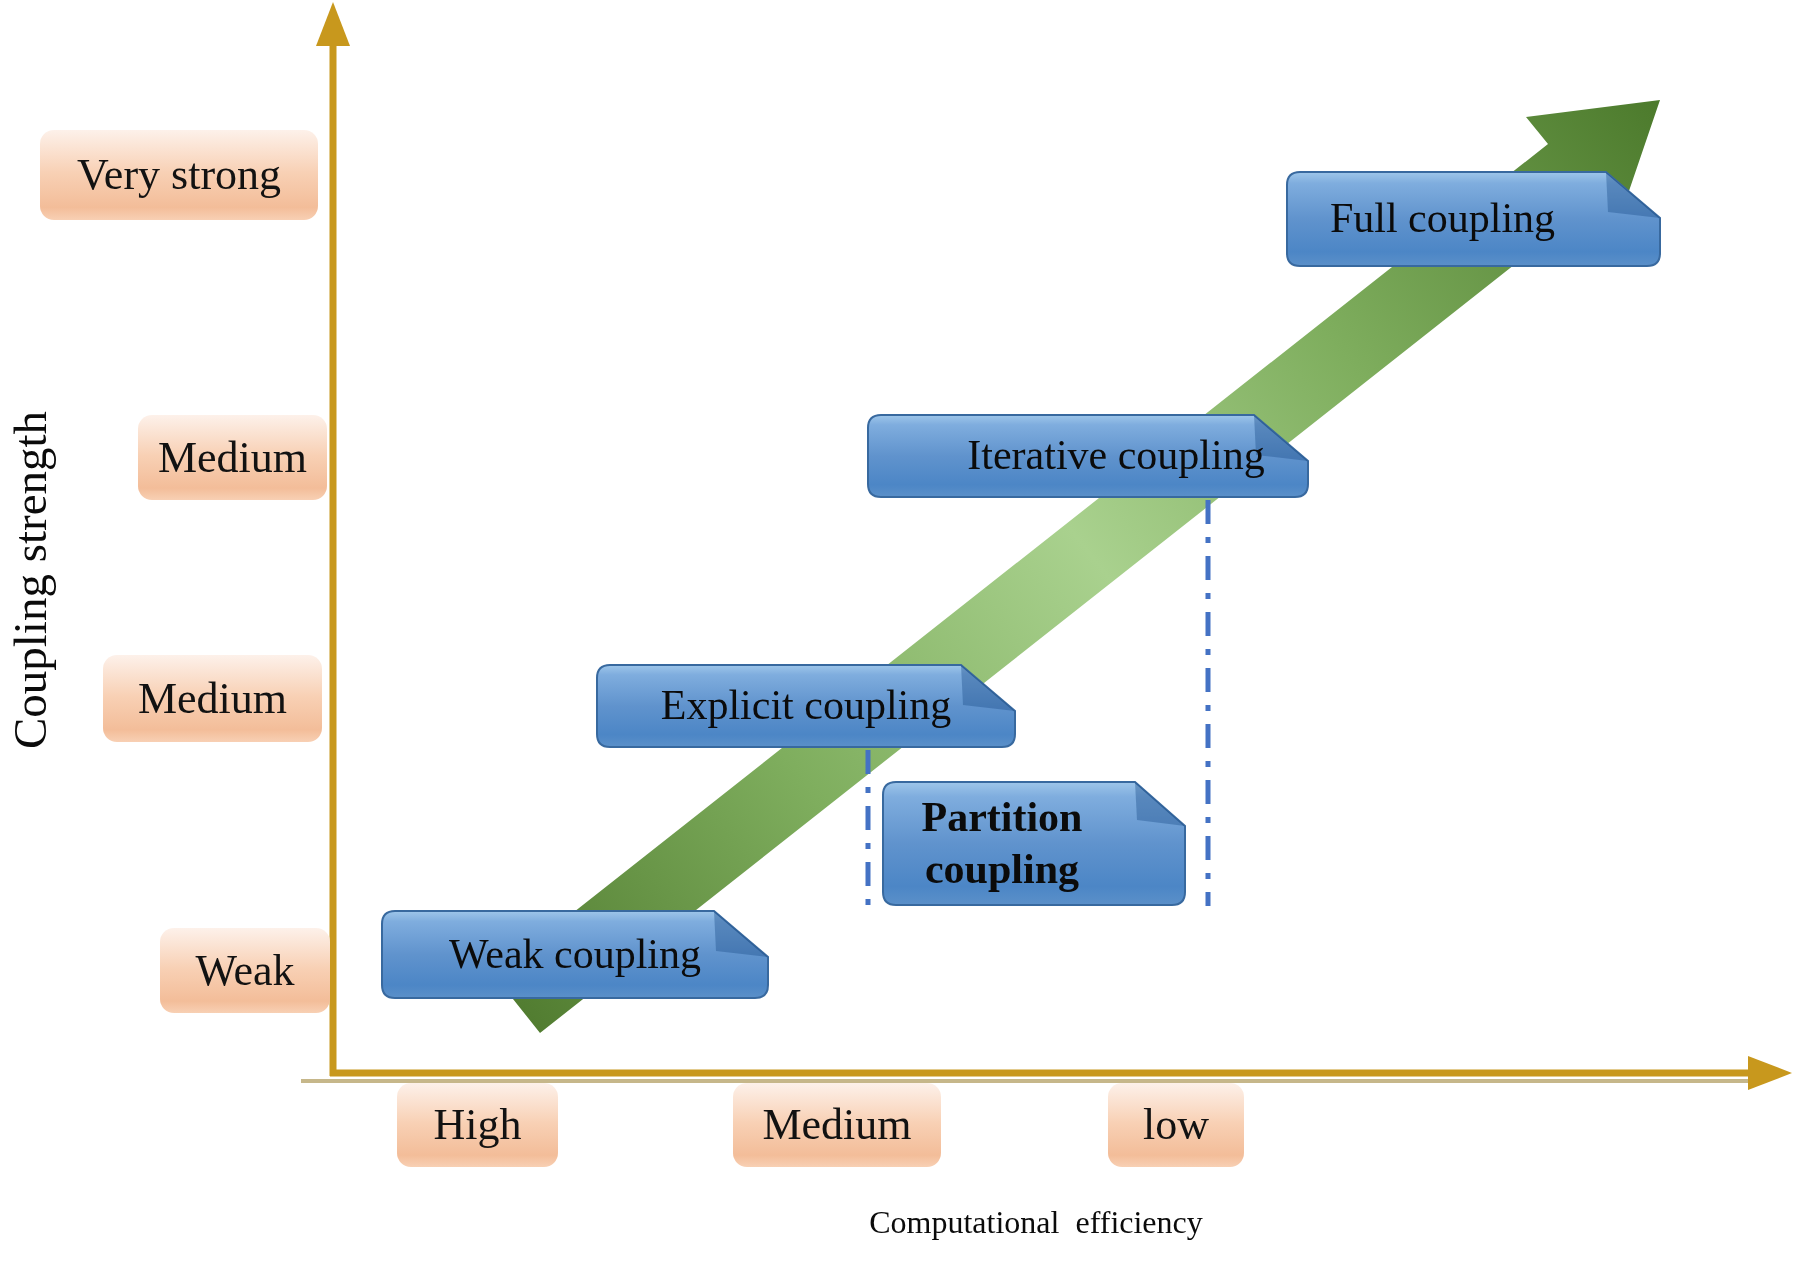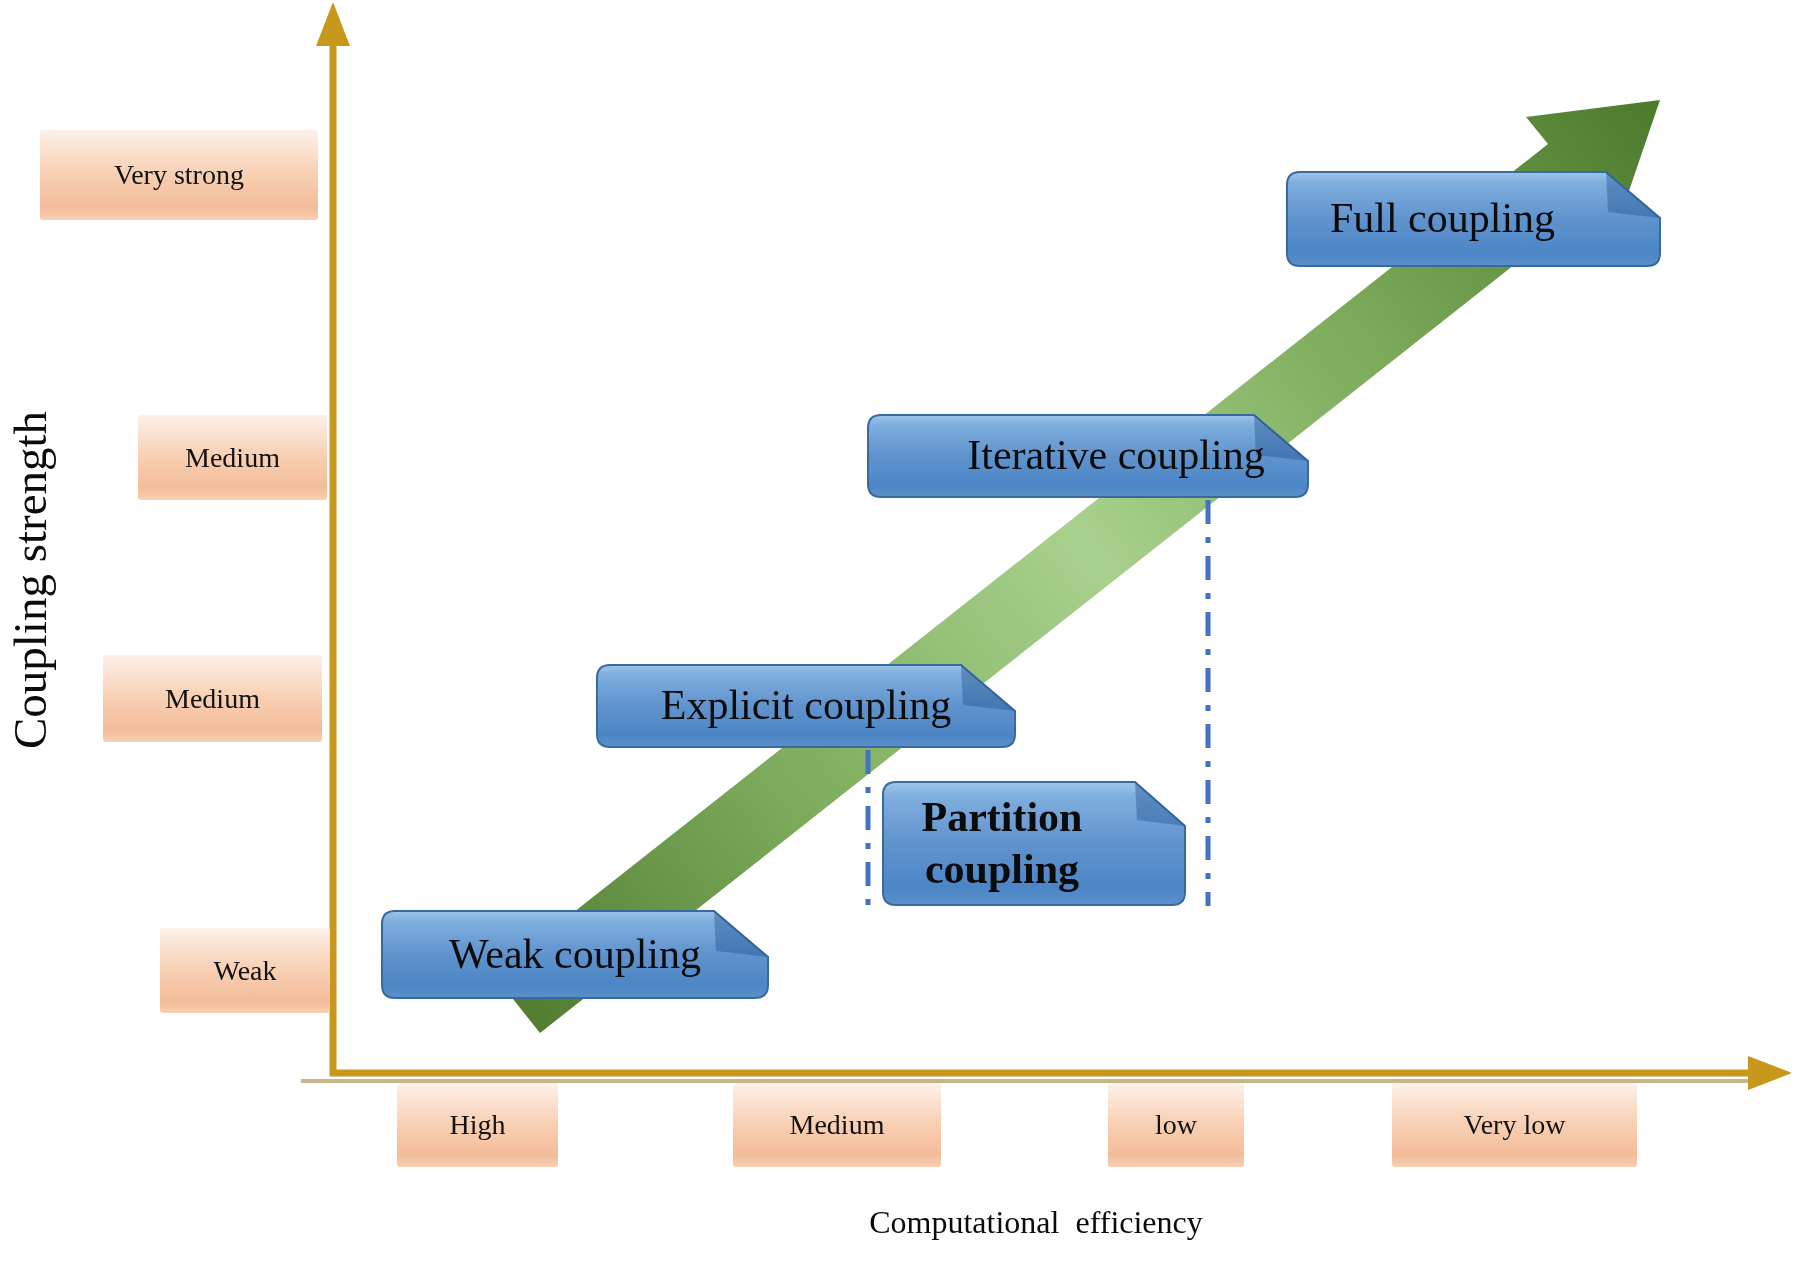--- a/index.html
+++ b/index.html
@@ -5,21 +5,21 @@
   html,body{margin:0;padding:0;background:#ffffff;}
   .canvas{
     position:relative;width:1800px;height:1268px;background:#ffffff;overflow:hidden;
     font-family:"Liberation Serif","DejaVu Serif",serif;color:var(--text,#111);
   }
   .layer{position:absolute;left:0;top:0;width:1800px;height:1268px;}
   
   .tick{
     position:absolute;display:flex;align-items:center;justify-content:center;
     background:linear-gradient(180deg,var(--tick_peach_top) 0%,var(--tick_peach_mid) 48%,var(--tick_peach_bottom) 86%,var(--tick_peach_mid) 100%);
-    border-radius:3px;font-size:28px;line-height:1;color:#121212;
+    border-radius:14px;font-size:44px;line-height:1;color:#121212;
   }
   .tick-very-strong{left:40px;top:130px;width:278px;height:90px;}
   .tick-strong{left:138px;top:415px;width:189px;height:85px;}
   .tick-medium-y{left:103px;top:655px;width:219px;height:87px;}
   .tick-weak{left:160px;top:928px;width:170px;height:85px;align-items:center;}
   .tick-high{left:397px;top:1083px;width:161px;height:84px;}
   .tick-medium-x{left:733px;top:1083px;width:208px;height:84px;}
   .tick-low{left:1108px;top:1083px;width:136px;height:84px;}
   .tick-very-low{left:1392px;top:1083px;width:245px;height:84px;}
   
@@ -109,23 +109,20 @@
 
   <div class="tick tick-high">
       <span>High</span>
     </div>
   <div class="tick tick-medium-x">
       <span>Medium</span>
     </div>
   <div class="tick tick-low">
       <span>low</span>
     </div>
-  <div class="tick tick-very-low">
-      <span>Very low</span>
-    </div>
 
   <div class="boxtext bt-weak">Weak coupling</div>
   <div class="boxtext bt-explicit">Explicit coupling</div>
   <div class="boxtext bt-partition">Partition coupling</div>
   <div class="boxtext bt-iterative">Iterative coupling</div>
   <div class="boxtext bt-full">Full coupling</div>
 
   <div class="x-caption">Computational  efficiency</div>
   <div class="y-caption">Coupling strength</div>
 

